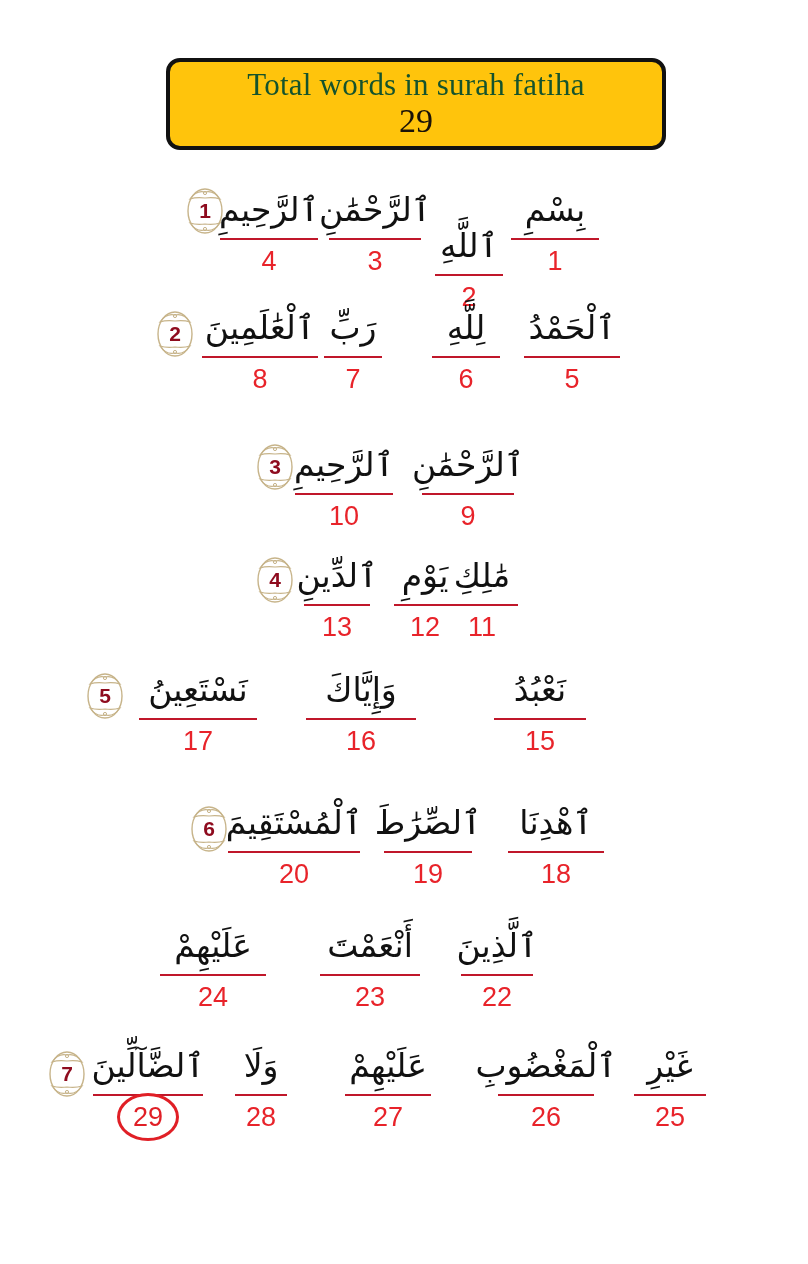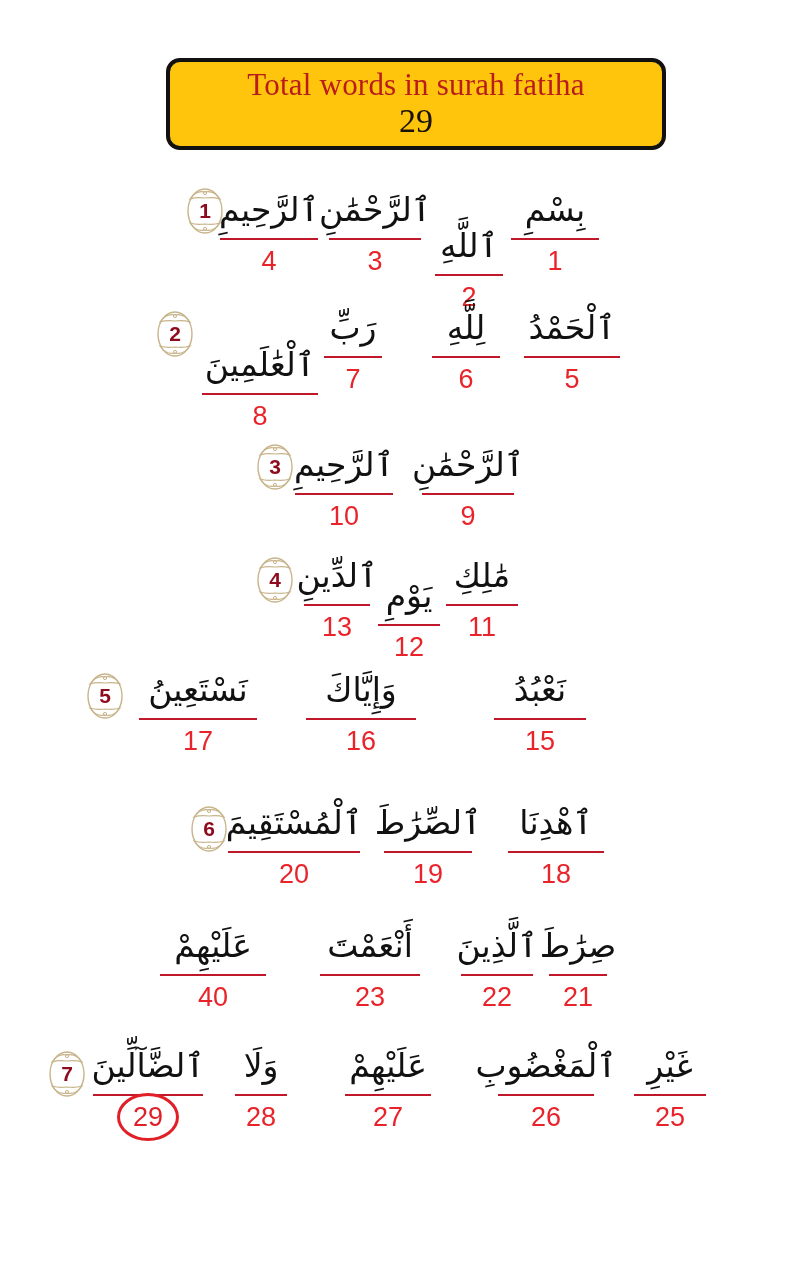--- a/index.html
+++ b/index.html
@@ -28,21 +28,21 @@
     border: 4px solid #111111;
     border-radius: 14px;
     display: flex;
     flex-direction: column;
     align-items: center;
     justify-content: center;
   }
   #header-banner .title-line {
     font-size: 31px;
     line-height: 1.05;
-    color: #b91c1c;
+    color: #14532d;
     letter-spacing: 0.2px;
     white-space: nowrap;
   }
   #header-banner .total-line {
     font-size: 34px;
     line-height: 1.05;
     color: #1a1208;
     margin-top: 2px;
   }
 
@@ -192,21 +192,21 @@
   <div class="word-block" style="left:422px; width:88px;">
     <div class="arabic">لِلَّهِ</div>
     <div class="rule" style="width:68px;"></div>
     <div class="num">6</div>
   </div>
   <div class="word-block" style="left:310px; width:86px;">
     <div class="arabic">رَبِّ</div>
     <div class="rule" style="width:58px;"></div>
     <div class="num">7</div>
   </div>
-  <div class="word-block" style="left:190px; width:140px;margin-top:37px;">
+  <div class="word-block" style="left:190px; width:140px;">
     <div class="arabic">ٱلْعَٰلَمِينَ</div>
     <div class="rule" style="width:116px;"></div>
     <div class="num">8</div>
   </div>
 </div>
 
 <div class="verse-row" style="top:437px;">
   <div class="ayah-marker" style="left:252px; top:4px;">
     <svg width="46" height="52" viewBox="0 0 46 52">
       <ellipse cx="23" cy="26" rx="17" ry="22" fill="none" stroke="#c7b48a" stroke-width="1.4"></ellipse>
@@ -240,21 +240,21 @@
       <circle cx="23" cy="44" r="1.6" fill="none" stroke="#c7b48a" stroke-width="1"></circle>
     </svg>
     <div class="marker-num">4</div>
   </div>
 
   <div class="word-block" style="left:436px; width:92px;">
     <div class="arabic">مَٰلِكِ</div>
     <div class="rule" style="width:72px;"></div>
     <div class="num">11</div>
   </div>
-  <div class="word-block" style="left:368px; width:82px;margin-top:20px;">
+  <div class="word-block" style="left:384px; width:82px;">
     <div class="arabic">يَوْمِ</div>
     <div class="rule" style="width:62px;"></div>
     <div class="num">12</div>
   </div>
   <div class="word-block" style="left:294px; width:86px;">
     <div class="arabic">ٱلدِّينِ</div>
     <div class="rule" style="width:66px;"></div>
     <div class="num">13</div>
   </div>
 </div>
@@ -311,39 +311,34 @@
     <div class="num">19</div>
   </div>
   <div class="word-block" style="left:216px; width:156px;">
     <div class="arabic">ٱلْمُسْتَقِيمَ</div>
     <div class="rule" style="width:132px;"></div>
     <div class="num">20</div>
   </div>
 </div>
 
 <div class="verse-row" style="top:918px;">
-  <div class="word-block" style="left:528px; width:100px;">
-    <div class="arabic">صِرَٰطَ</div>
-    <div class="rule" style="width:58px;"></div>
-    <div class="num">21</div>
-  </div>
   <div class="word-block" style="left:452px; width:90px;">
     <div class="arabic">ٱلَّذِينَ</div>
     <div class="rule" style="width:72px;"></div>
     <div class="num">22</div>
   </div>
   <div class="word-block" style="left:310px; width:120px;">
     <div class="arabic">أَنْعَمْتَ</div>
     <div class="rule" style="width:100px;"></div>
     <div class="num">23</div>
   </div>
   <div class="word-block" style="left:148px; width:130px;">
     <div class="arabic">عَلَيْهِمْ</div>
     <div class="rule" style="width:106px;"></div>
-    <div class="num">40</div>
+    <div class="num">24</div>
   </div>
 </div>
 
 <div class="verse-row" style="top:1038px;">
   <div class="ayah-marker" style="left:44px; top:10px;">
     <svg width="46" height="52" viewBox="0 0 46 52">
       <ellipse cx="23" cy="26" rx="17" ry="22" fill="none" stroke="#c7b48a" stroke-width="1.4"></ellipse>
       <path d="M8 14 Q14 5 23 7 Q32 5 38 14 Q32 12 23 13 Q14 12 8 14 Z" fill="none" stroke="#c7b48a" stroke-width="1.2"></path>
       <path d="M8 38 Q14 47 23 45 Q32 47 38 38 Q32 40 23 39 Q14 40 8 38 Z" fill="none" stroke="#c7b48a" stroke-width="1.2"></path>
       <circle cx="23" cy="8" r="1.6" fill="none" stroke="#c7b48a" stroke-width="1"></circle>

